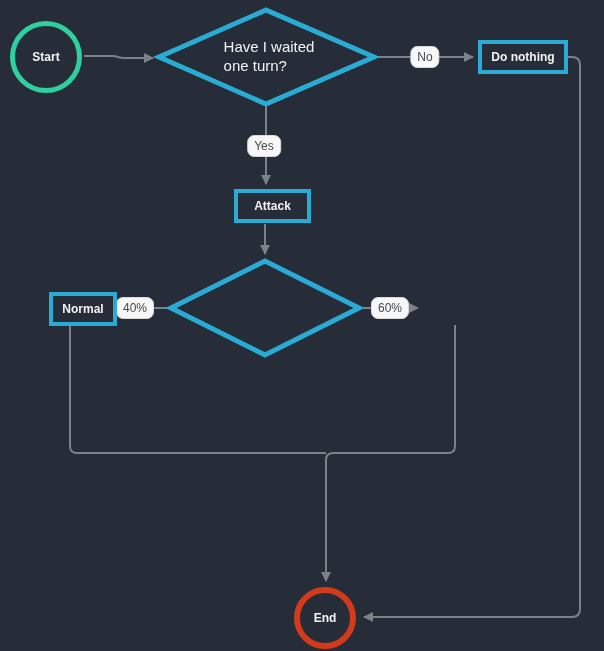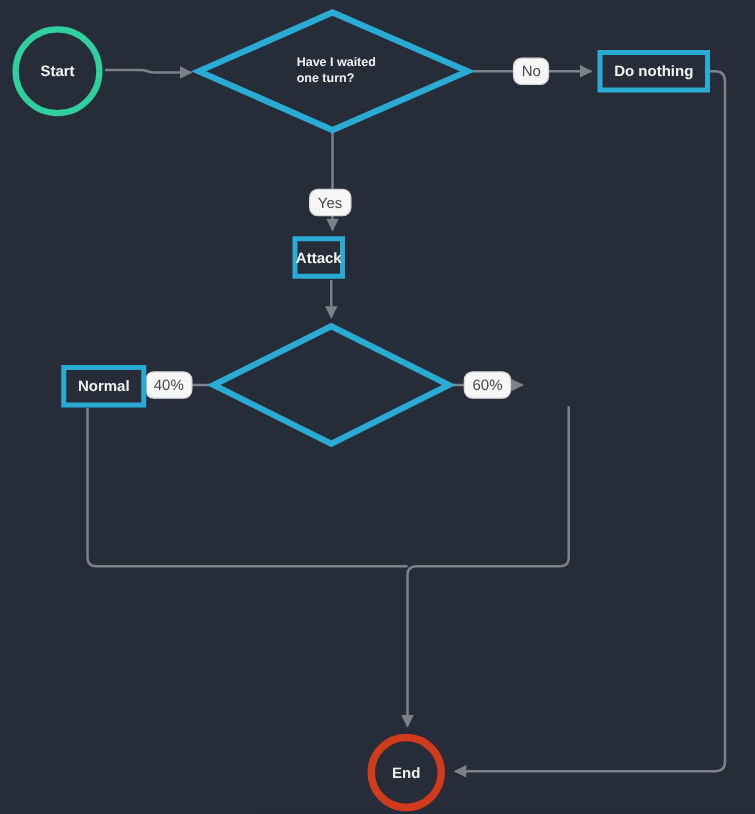--- a/index.html
+++ b/index.html
@@ -13,32 +13,32 @@
   svg.edges{position:absolute;left:0;top:0;}
   svg.edges path.edge{fill:none;stroke:var(--line);stroke-width:2;}
   svg.edges polygon.diamond{fill:var(--bg);stroke:var(--cyan);stroke-width:5;stroke-linejoin:miter;}
   .node{position:absolute;display:flex;align-items:center;justify-content:center;
         color:var(--text);font-weight:700;font-size:12px;background:var(--bg);}
   .circle{border-radius:50%;}
   .circle.start{left:10px;top:21px;width:72px;height:72px;border:5px solid var(--green);}
   .circle.end{left:294px;top:587px;width:62px;height:62px;border:6px solid var(--red);text-align:center;}
   .box{border:4px solid var(--cyan);text-align:right;}
   .box.do-nothing{left:478px;top:40px;width:90px;height:34px;}
-  .box.attack{left:234px;top:189px;width:42px;height:34px;}
+  .box.attack{left:234px;top:189px;width:77px;height:34px;}
   .box.normal{left:37px;top:292px;width:68px;height:34px;margin-left:12px;}
   .box.critical{left:423px;top:291px;width:66px;height:34px;}
   .diamond-label{position:absolute;transform:translate(-50%,-50%);color:var(--text);
-        font-weight:700;font-size:10px;line-height:1.25;white-space:pre-line;text-align:left;}
+        font-weight:400;font-size:15px;line-height:1.25;white-space:pre-line;text-align:left;}
   .diamond-label.d1{left:269px;top:57px;}
   .diamond-label.d2{left:268px;top:308px;}
   .pill{position:absolute;transform:translate(-50%,-50%);background:var(--label-bg);
         color:var(--label-text);font-size:12px;line-height:1;padding:4px 6px;
         border-radius:7px;border:1px solid #d8d8d8;white-space:nowrap;}
   .pill.no{left:425px;top:57px;}
-  .pill.yes{left:264px;top:162px;}
+  .pill.yes{left:264px;top:146px;}
   .pill.p40{left:135px;top:308px;}
   .pill.p60{left:390px;top:308px;}
 </style>
 </head>
 <body>
 
 <div class="canvas">
 
   <svg class="edges" width="604" height="651" viewBox="0 0 604 651">
     <defs>

